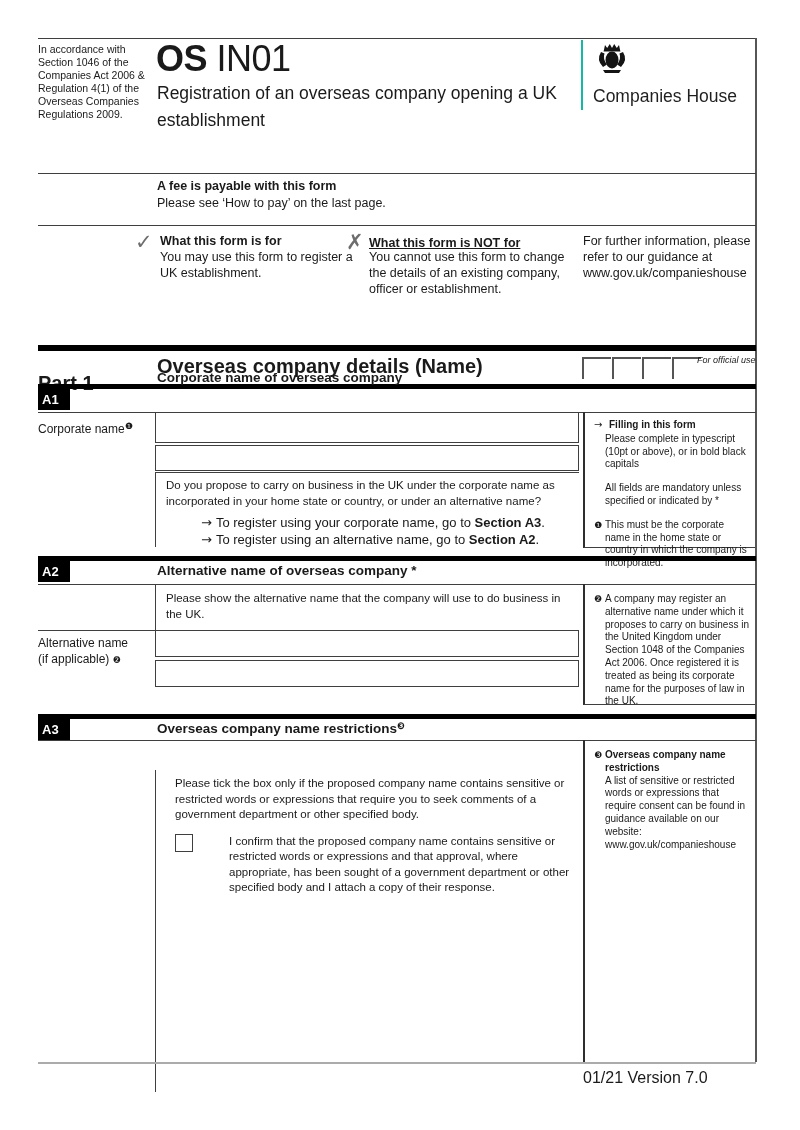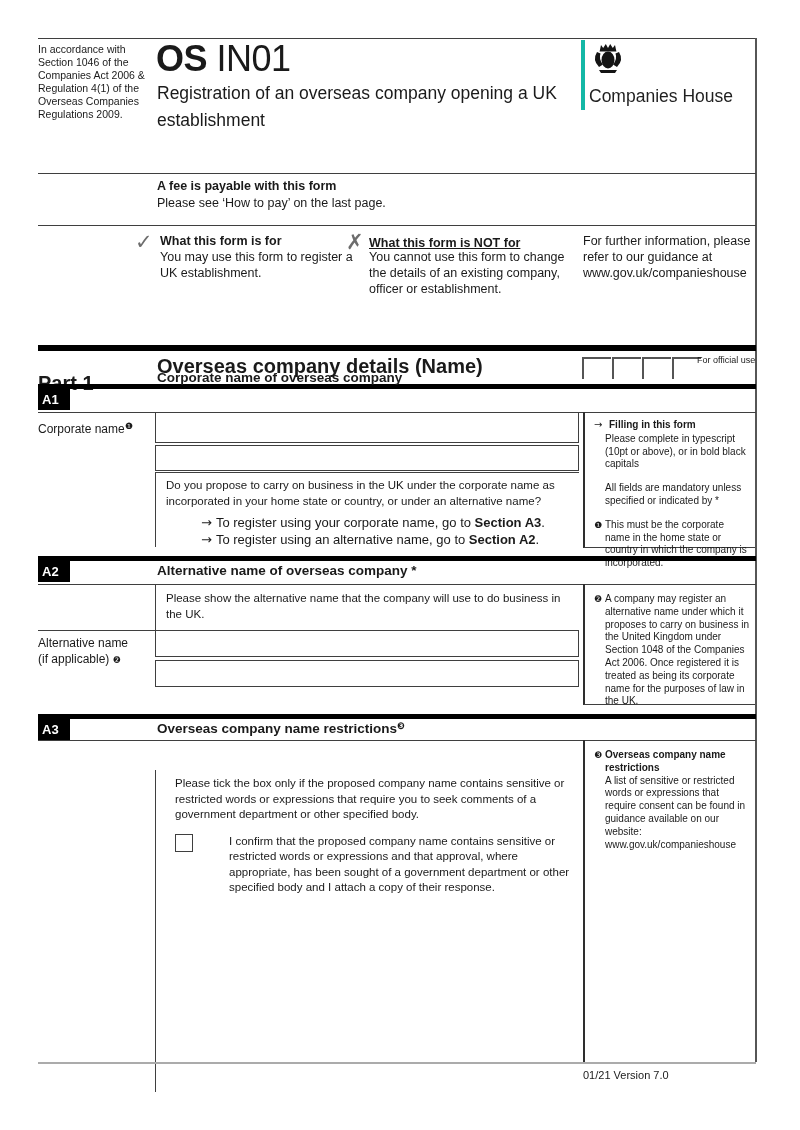--- a/index.html
+++ b/index.html
@@ -8,28 +8,28 @@
   .abs{position:absolute;}
   .rule{border-top:1px solid #3f3f3f;height:0;}
   .rule-lt{border-top:2px solid #ababab;height:0;}
   .bar{background:#000;}
   .b{font-weight:bold;}
   .pre{white-space:pre-line;}
   .statute{font-size:10.5px;line-height:13px;width:114px;}
   .formcode{font-size:36px;letter-spacing:-0.5px;}
   .formcode .code-bold{font-weight:bold;}
   .subtitle{font-size:17.5px;line-height:27px;width:440px;}
-  .logo{border-left:4px solid #14b8a6;padding-left:4px;width:168px;height:70px;}
+  .logo{border-left:2px solid #14b8a6;padding-left:10px;width:168px;height:70px;}
   .logo-text{font-size:17.5px;color:#1f1f1f;margin-top:2px;}
   .feetitle{font-size:12.5px;}
   .body-sm{font-size:12.5px;line-height:16px;}
   .icon-big{font-size:21px;color:#6d6d6d;font-family:"DejaVu Sans",sans-serif;}
   .h1{font-size:20px;font-weight:bold;}
   .offbox{width:27px;height:20px;border-left:2px solid #555;border-top:2px solid #555;margin-right:1px;}
-  .offlabel{font-size:9px;}
+  .offlabel{font-size:9px;font-style:italic;}
   .badge{background:#000;color:#fff;font-weight:bold;font-size:13px;
          width:32px;height:21px;display:flex;align-items:center;padding-left:4px;box-sizing:border-box;}
   .sect-title{font-size:13.5px;font-weight:bold;}
   .fieldlabel{font-size:12px;line-height:16px;}
   .noteref{font-family:"DejaVu Sans",sans-serif;font-size:9px;}
   sup.noteref{vertical-align:4px;}
   .inputbox{border:1px solid #3f3f3f;background:#fff;box-sizing:border-box;}
   .openbox{border-left:1px solid #3f3f3f;border-top:1px solid #3f3f3f;box-sizing:border-box;}
   .qtext{font-size:11.5px;line-height:15.5px;}
   .arrowline{font-size:13px;line-height:16px;margin-left:35px;margin-top:1px;}
@@ -39,21 +39,21 @@
   .sidebar .titlerow{display:flex;font-weight:bold;margin-bottom:1px;}
   .sidebar .titlerow .arrow{flex:none;width:11px;font-weight:normal;}
   .sidebar p{margin:0 0 0 11px;}
   .sidebar .gap{height:11px;}
   .note{display:flex;}
   .note .ref{flex:none;width:11px;}
   .note .txt{flex:1;}
   .chk{width:16px;height:16px;border:1px solid #3f3f3f;flex:none;background:#fff;}
   .confirm-row{display:flex;margin-top:11px;}
   .confirm-row .txt{margin-left:36px;width:346px;}
-  .footer-ver{font-size:11px;}
+  .footer-ver{font-size:16px;}
   .vline{border-left:2px solid #565656;width:0;}
 </style>
 </head>
 <body>
 
 <div class="page">
 
   <div class="abs rule" style="left:38px;top:38px;width:718px;"></div>
   <div class="abs vline" style="left:755px;top:38px;height:1024px;"></div>
 

